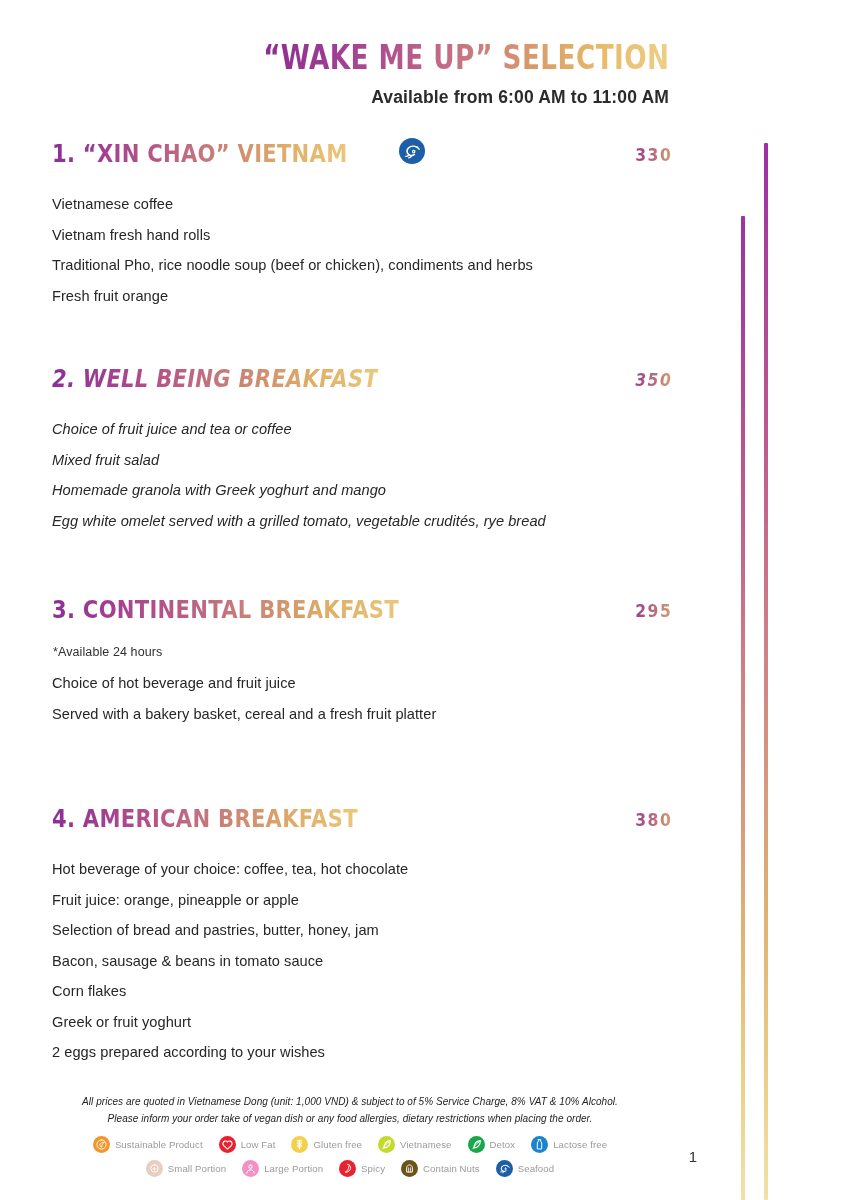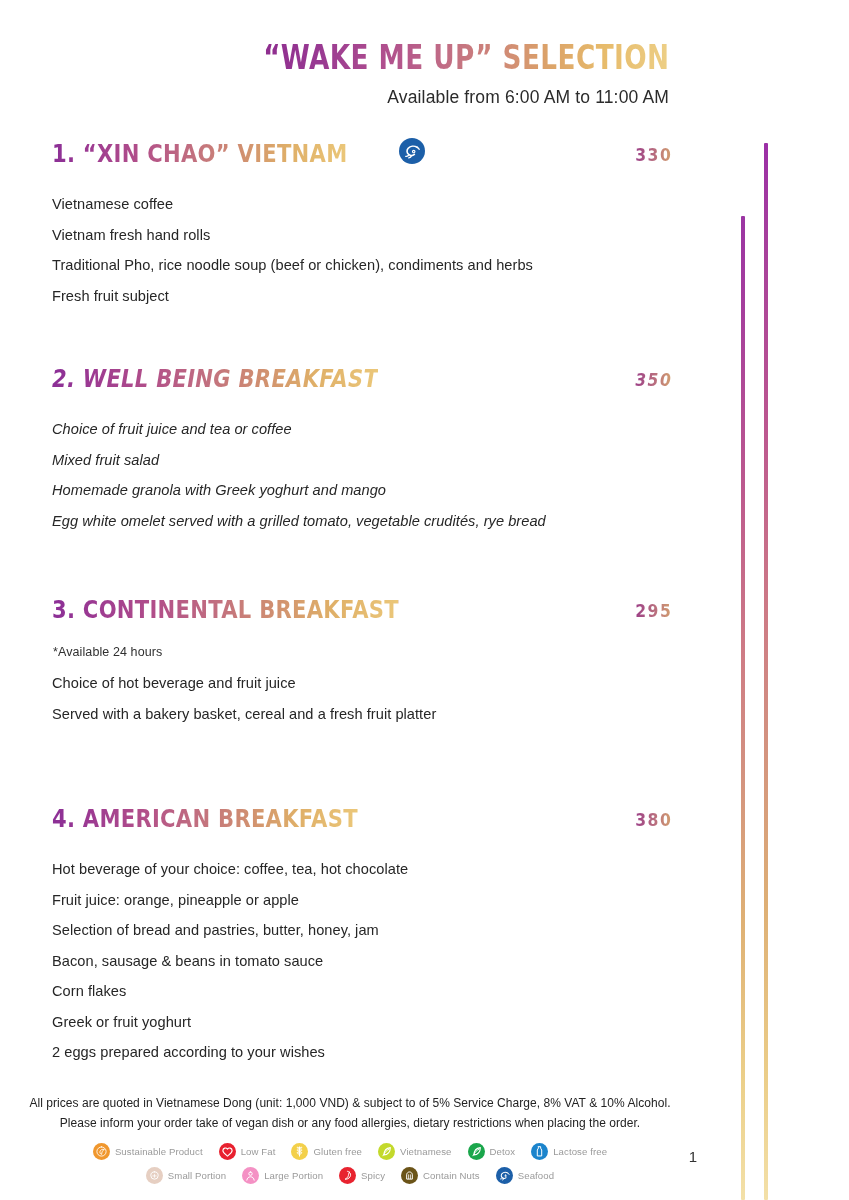--- a/index.html
+++ b/index.html
@@ -88,20 +88,21 @@
     color: transparent;
     -webkit-text-fill-color: transparent;
     white-space: nowrap;
   }
   .menu-subtitle {
     margin-top: 11px;
     font-size: 17.5px;
     color: #2b2b2b;
     letter-spacing: 0.15px;
     white-space: nowrap;
+    font-weight: bold;
   }
 
   
   .sections {
     position: absolute;
     left: 52px;
     top: 140px;
     width: 620px;
   }
   .section { position: relative; }
@@ -186,24 +187,25 @@
 
   
   .footer {
     position: absolute;
     left: 0;
     top: 1094px;
     width: 700px;
     text-align: center;
   }
   .footer-note {
-    font-size: 12px;
+    font-size: 10px;
     color: #232323;
     line-height: 1.65;
     letter-spacing: 0.05px;
+    font-style: italic;
   }
 
   .legend {
     margin-top: 9px;
   }
   .legend-row {
     display: flex;
     justify-content: center;
     align-items: center;
     gap: 16px;
@@ -247,21 +249,21 @@
         <div class="section-head"><span class="section-title">1. “XIN CHAO” VIETNAM</span><span class="badge-inline"><span class="icon-circle" style="width: 26px; height: 26px; background: rgb(28, 95, 168);"><svg viewBox="0 0 24 24" width="26" height="26" style="display: block;">
                 <path d="M16.8 8.6c-2.9-1.6-6.4-1.2-8.3.9-1.6 1.8-1.4 4.3.4 5.7 1.5 1.2 3.8 1.2 5.3-.1" fill="none" stroke="#ffffff" stroke-width="1.5" stroke-linecap="round" stroke-linejoin="round"></path>
                 <path d="M16.8 8.6c.9.5 1.5 1.1 1.8 1.9" fill="none" stroke="#ffffff" stroke-width="1.3" stroke-linecap="round" stroke-linejoin="round"></path>
                 <path d="M9.4 15.4c-.7 1.1-2 1.7-3.2 1.5M11.6 16.2c-.4 1.2-1.4 2-2.6 2.2" fill="none" stroke="#ffffff" stroke-width="1.2" stroke-linecap="round" stroke-linejoin="round"></path>
                 <path d="M13.6 11.4a1.1 1.1 0 1 0 0 2.2 1.1 1.1 0 0 0 0-2.2z" fill="none" stroke="#ffffff" stroke-width="1.1" stroke-linecap="round" stroke-linejoin="round"></path>
               </svg></span></span><span class="section-price">330</span></div>
         <div class="items">
           <div class="item-line">Vietnamese coffee</div>
           <div class="item-line">Vietnam fresh hand rolls</div>
           <div class="item-line">Traditional Pho, rice noodle soup (beef or chicken), condiments and herbs</div>
-          <div class="item-line">Fresh fruit subject</div>
+          <div class="item-line">Fresh fruit orange</div>
         </div>
       </div>
       <div class="section" style="margin-top: 60px; font-style: italic;">
         <div class="section-head"><span class="section-title">2. WELL BEING BREAKFAST</span><span class="section-price">350</span></div>
         <div class="items">
           <div class="item-line">Choice of fruit juice and tea or coffee</div>
           <div class="item-line">Mixed fruit salad</div>
           <div class="item-line">Homemade granola with Greek yoghurt and mango</div>
           <div class="item-line">Egg white omelet served with a grilled tomato, vegetable crudités, rye bread</div>
         </div>

